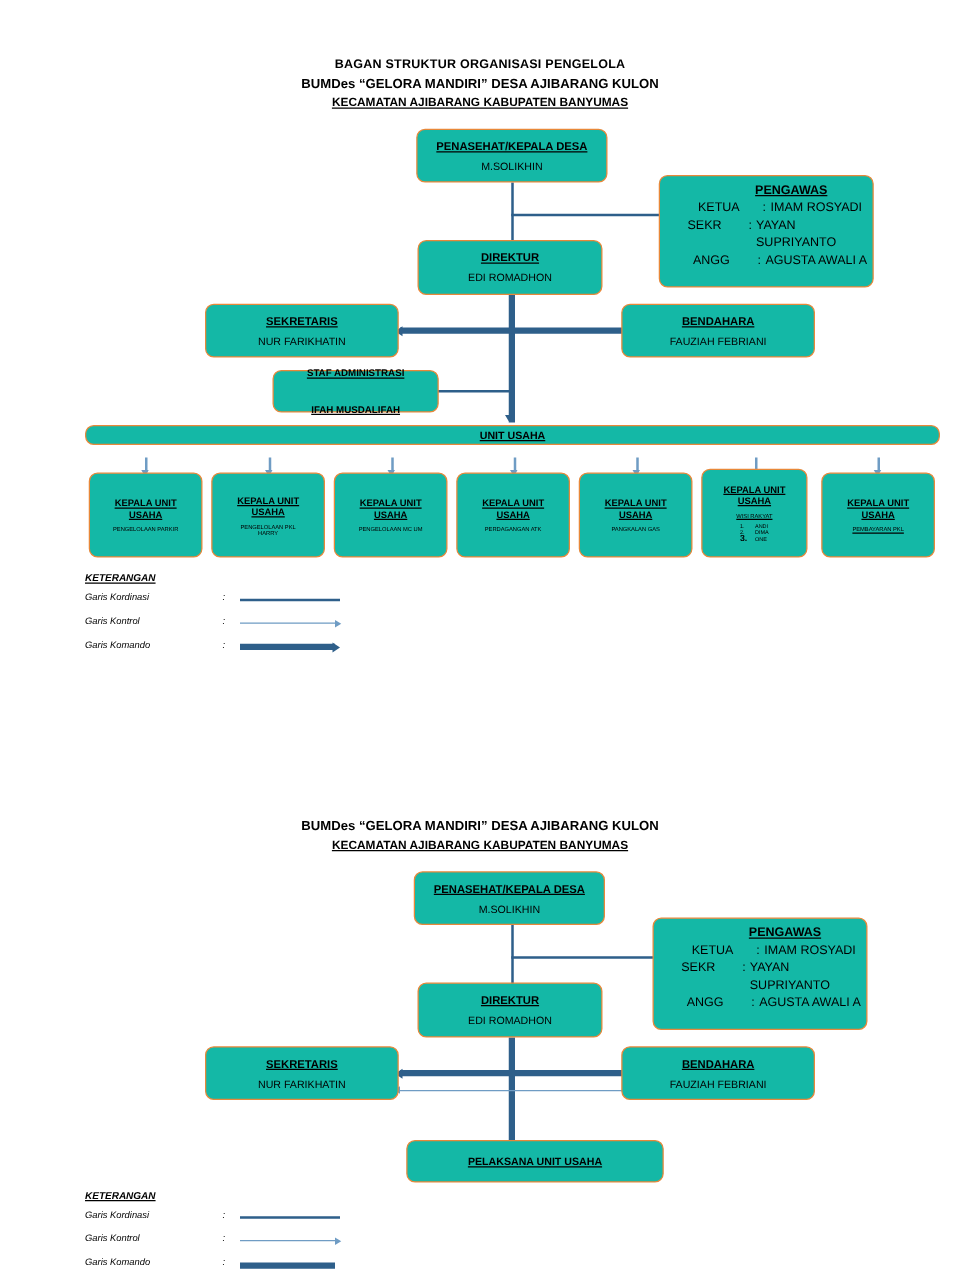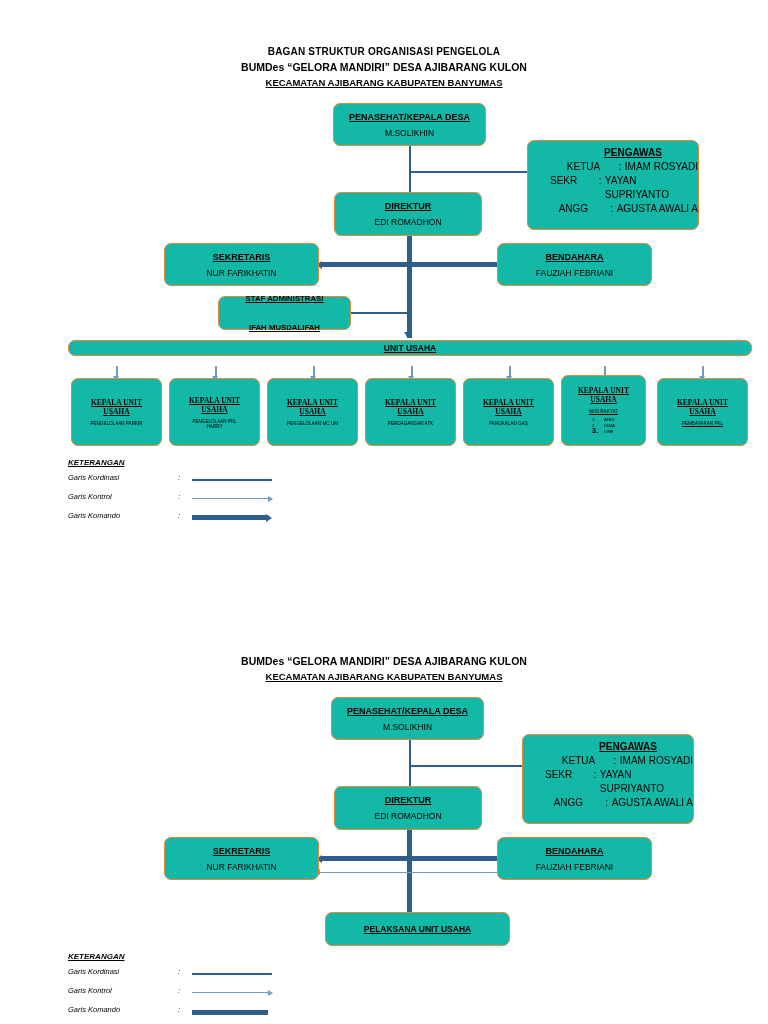--- a/index.html
+++ b/index.html
@@ -12,24 +12,24 @@
   .line-v{position:absolute;background:#2E5F8A;}
   .thin{background:#2E5F8A;}
   .title-block{position:absolute;text-align:center;width:100%;}
   .title-1{font-size:10px;font-weight:bold;letter-spacing:.2px;}
   .title-2{font-size:10.5px;font-weight:bold;}
   .title-3{font-size:9.5px;font-weight:bold;text-decoration:underline;}
   .peng-row{display:flex;font-size:10px;line-height:14px;}
   .peng-k{width:48px;text-align:left;}
   .peng-c{width:10px;}
   .peng-v{text-align:left;}
-  .pengawas-box{align-items:flex-end;justify-content:flex-start;padding:6px 0 6px 22px;}
+  .pengawas-box{align-items:center;justify-content:flex-start;padding:6px 0 6px 22px;}
   .pengawas-title{font-size:10px;font-weight:bold;text-decoration:underline;align-self:center;margin-left:18px;margin-bottom:2px;}
   .unit-box{font-size:9px;}
-  .unit-box .ttl{font-size:7.5px;line-height:9px;font-family:Liberation Serif, serif;}
+  .unit-box .ttl{font-size:7.5px;line-height:9px;}
   .unit-box .sub{font-size:4.6px;margin-top:5px;}
   .ket{position:absolute;font-size:7.5px;font-style:italic;}
   .ket-title{font-weight:bold;text-decoration:underline;font-style:italic;font-size:8px;}
   .arrow-r{position:absolute;width:0;height:0;border-top:3px solid transparent;border-bottom:3px solid transparent;border-left:5px solid #2E5F8A;}
   .arrow-l{position:absolute;width:0;height:0;border-top:3px solid transparent;border-bottom:3px solid transparent;border-right:5px solid #2E5F8A;}
   .arrow-d{position:absolute;width:0;height:0;border-left:3px solid transparent;border-right:3px solid transparent;border-top:5px solid #2E5F8A;}
   .arrow-d-lt{position:absolute;width:0;height:0;border-left:3px solid transparent;border-right:3px solid transparent;border-top:5px solid #6F9CC4;}
   .num-list{font-size:4.4px;text-align:left;margin-top:3px;line-height:5.5px;}
   .num-list b{font-size:7px;}
 </style>
@@ -233,21 +233,21 @@
   <div class="box" style="left:164px;top:837px;width:155px;height:43px;">
     <div class="ttl" style="font-size:9px;">SEKRETARIS</div>
     <div class="sub" style="font-size:8.5px;margin-top:6px;">NUR FARIKHATIN</div>
   </div>
 
   <div class="box" style="left:497px;top:837px;width:155px;height:43px;">
     <div class="ttl" style="font-size:9px;">BENDAHARA</div>
     <div class="sub" style="font-size:8.5px;margin-top:6px;">FAUZIAH FEBRIANI</div>
   </div>
 
-  <div class="box" style="left:325px;top:912px;width:185px;height:34px;text-align:center;">
+  <div class="box" style="left:325px;top:912px;width:206px;height:34px;text-align:center;">
     <div class="ttl" style="font-size:8.5px;">PELAKSANA UNIT USAHA</div>
   </div>
 
   <div class="ket ket-title" style="left:68px;top:952px;">KETERANGAN</div>
   <div class="ket" style="left:68px;top:967px;">Garis Kordinasi</div>
   <div class="ket" style="left:178px;top:967px;">:</div>
   <div class="line-h" style="left:192px;top:973px;width:80px;height:1.6px;"></div>
 
   <div class="ket" style="left:68px;top:986px;">Garis Kontrol</div>
   <div class="ket" style="left:178px;top:986px;">:</div>

